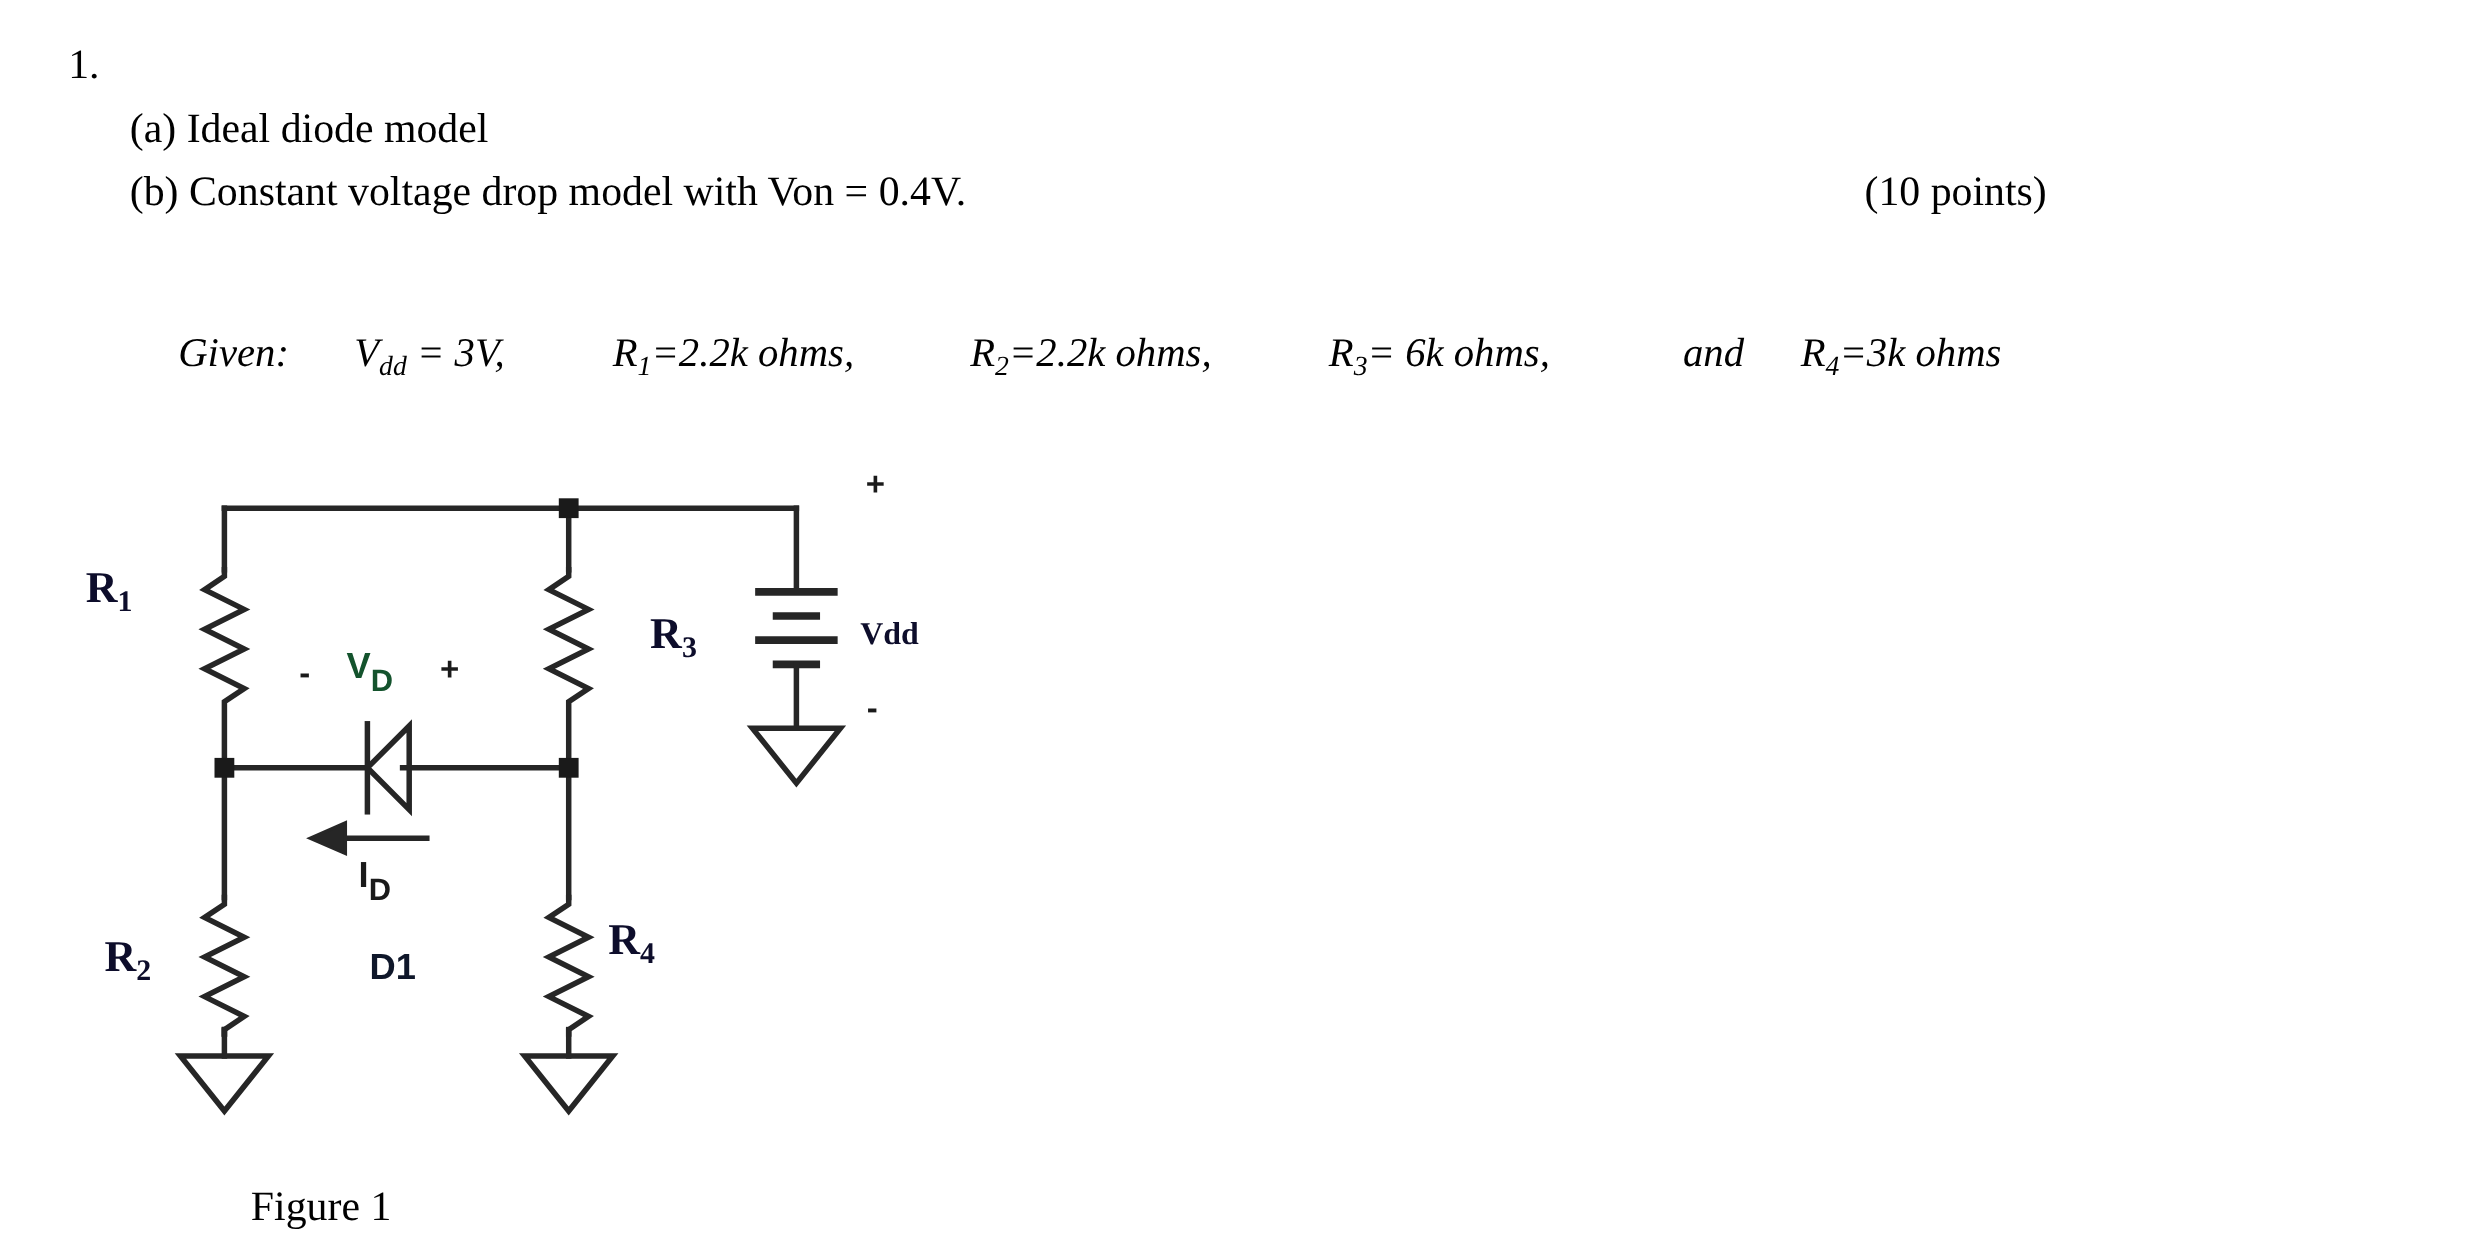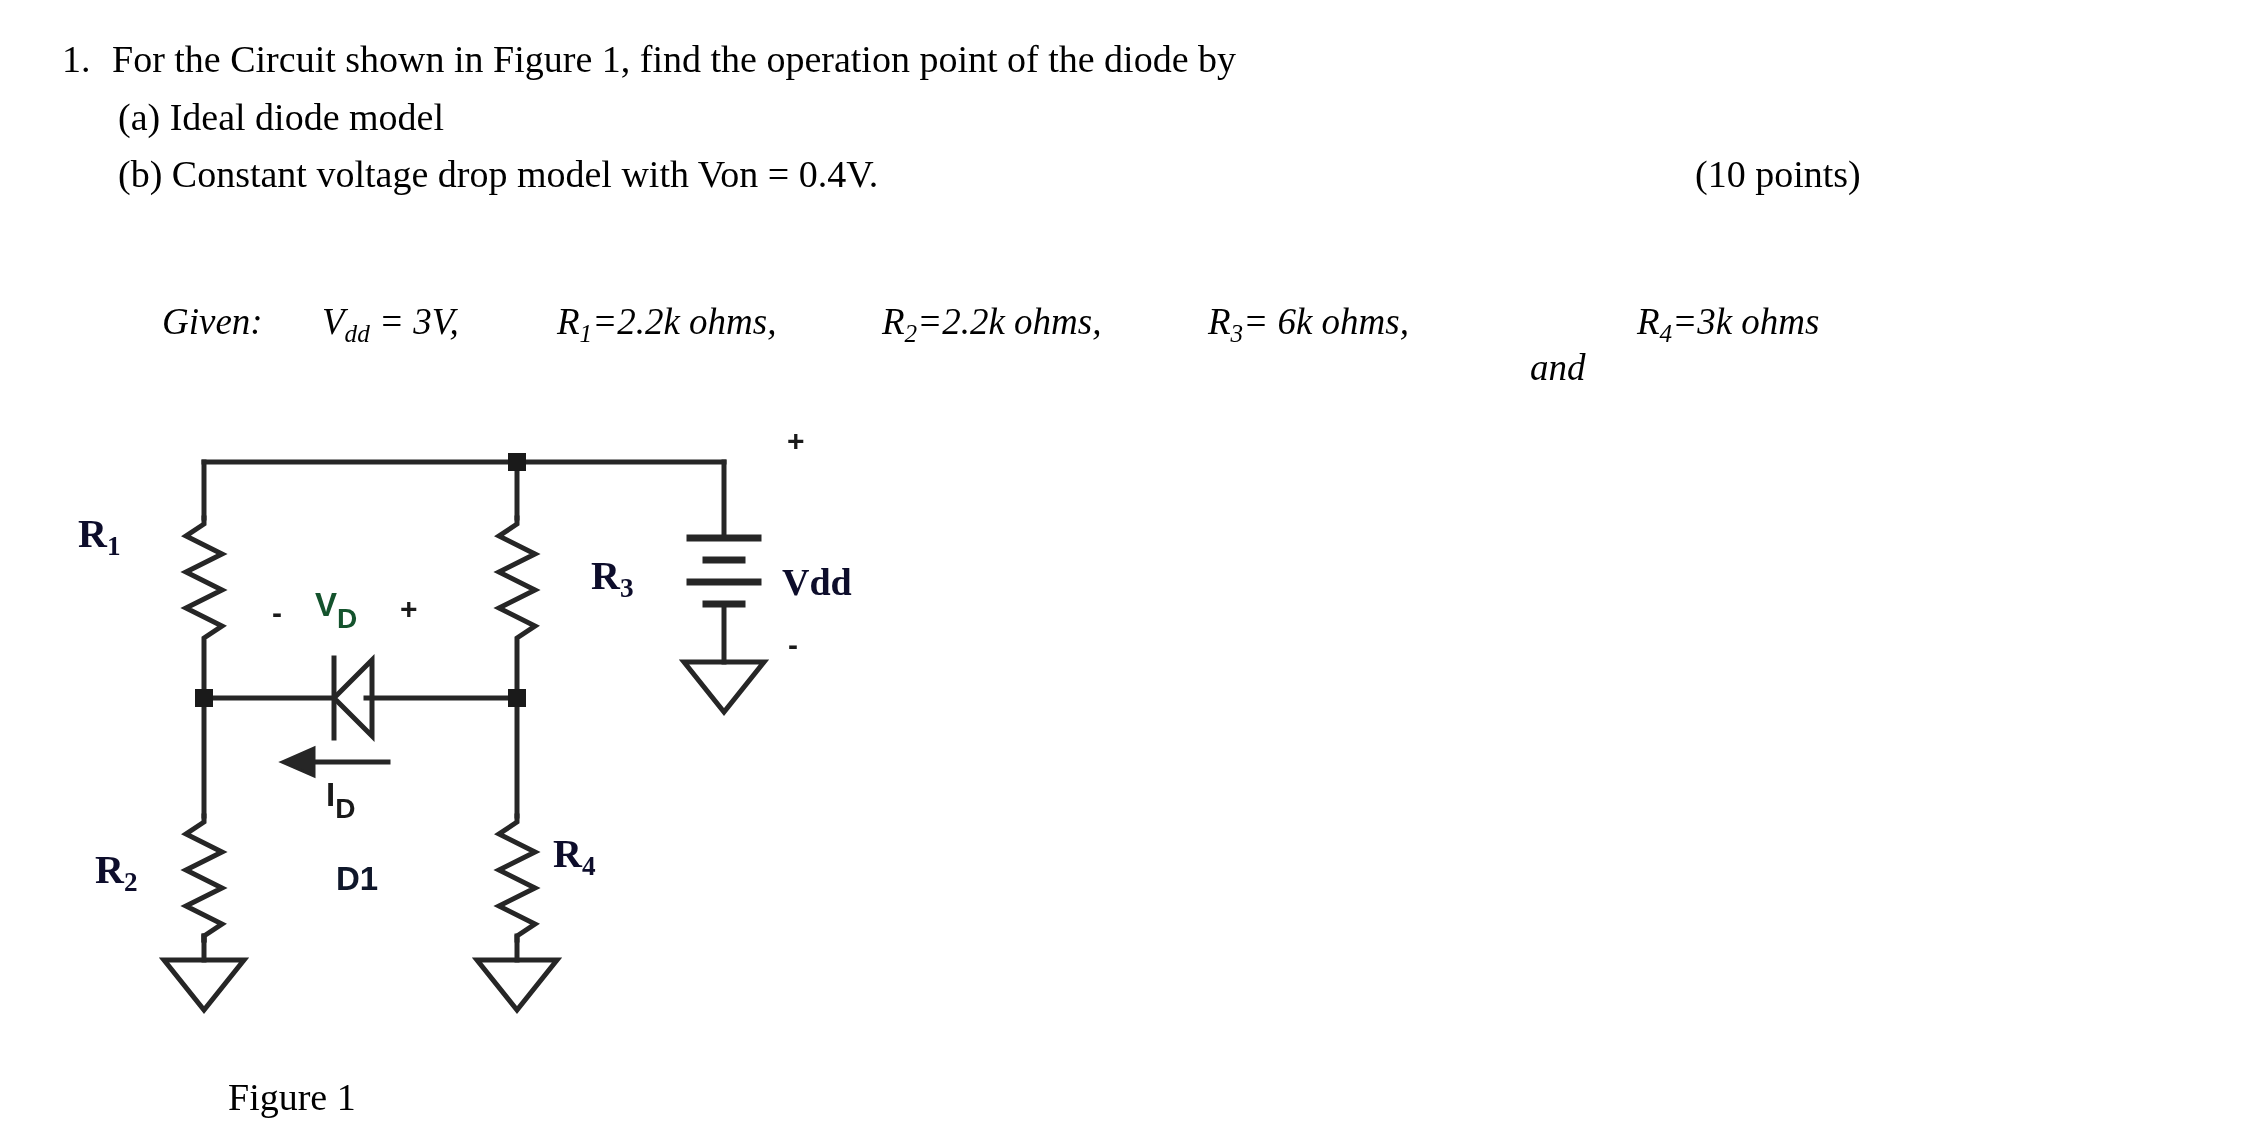--- a/index.html
+++ b/index.html
@@ -28,38 +28,37 @@
   #circuit svg{display:block;}
 
   
   #figure-caption{position:absolute;left:228px;top:1078px;font-size:38px;line-height:1.0;}
 </style>
 </head>
 <body>
 
 <div id="problem-text">
   <span class="q-num">1.</span>
-  <span class="q-line1">For the Circuit shown in Figure 1, find the operation point of the diode by</span>
   <span class="q-line2">(a) Ideal diode model</span>
   <span class="q-line3">(b) Constant voltage drop model with Von = 0.4V.</span>
   <span class="q-points">(10 points)</span>
 </div>
 
 <div id="given-line">
   <span class="seg" style="left:150px;">Given:</span>
 
   <span class="seg" style="left:310px;"><span>V</span><span class="sub">dd</span> <span>= 3V,</span></span>
 
   <span class="seg" style="left:545px;"><span>R</span><span class="sub">1</span><span>=2.2k ohms,</span></span>
 
   <span class="seg" style="left:870px;"><span>R</span><span class="sub">2</span><span>=2.2k ohms,</span></span>
 
   <span class="seg" style="left:1196px;"><span>R</span><span class="sub">3</span><span>= 6k ohms,</span></span>
 
-  <span class="seg" style="left:1518px;margin-top:46px;">and</span>
+  <span class="seg" style="left:1518px;">and</span>
 
   <span class="seg" style="left:1625px;"><span>R</span><span class="sub">4</span><span>=3k ohms</span></span>
 </div>
 
 <div id="circuit">
 <svg width="1100" height="600" viewBox="0 0 1100 600" xmlns="http://www.w3.org/2000/svg">
   <g fill="none" stroke="#262626" stroke-width="5" stroke-linecap="square" stroke-linejoin="miter">
 
     <path d="M204 42 L724 42"></path>
 
@@ -119,20 +118,20 @@
 <div class="abs" style="left:272px;top:176px;font-family:'Liberation Sans','DejaVu Sans',sans-serif;font-size:30px;font-weight:bold;color:#1a1a1a;">-</div>
 
 <div class="abs" style="left:315px;top:166px;font-family:'Liberation Sans','DejaVu Sans',sans-serif;font-size:33px;font-weight:bold;color:#14532d;"><span>V</span><span class="sub" style="font-size:0.85em;vertical-align:-0.42em;">D</span></div>
 
 <div class="abs" style="left:400px;top:172px;font-family:'Liberation Sans','DejaVu Sans',sans-serif;font-size:30px;font-weight:bold;color:#1a1a1a;">+</div>
 
 <div class="abs" style="left:326px;top:356px;font-family:'Liberation Sans','DejaVu Sans',sans-serif;font-size:33px;font-weight:bold;color:#1a1a1a;"><span>I</span><span class="sub" style="font-size:0.85em;vertical-align:-0.42em;">D</span></div>
 
 <div class="abs" style="left:336px;top:440px;font-family:'Liberation Sans','DejaVu Sans',sans-serif;font-size:33px;font-weight:bold;color:#0f172a;">D1</div>
 
-<div class="abs" style="left:782px;top:140px;font-size:38px;font-weight:bold;color:#0d0d2b;text-align:center;">Vdd</div>
+<div class="abs" style="left:782px;top:140px;font-size:29px;font-weight:bold;color:#0d0d2b;text-align:center;">Vdd</div>
 
 <div class="abs" style="left:787px;top:4px;font-family:'Liberation Sans','DejaVu Sans',sans-serif;font-size:30px;font-weight:bold;color:#1a1a1a;">+</div>
 
 <div class="abs" style="left:788px;top:208px;font-family:'Liberation Sans','DejaVu Sans',sans-serif;font-size:30px;font-weight:bold;color:#1a1a1a;">-</div>
 </div>
 
 <div id="figure-caption">Figure 1</div>
 
 </body></html>

